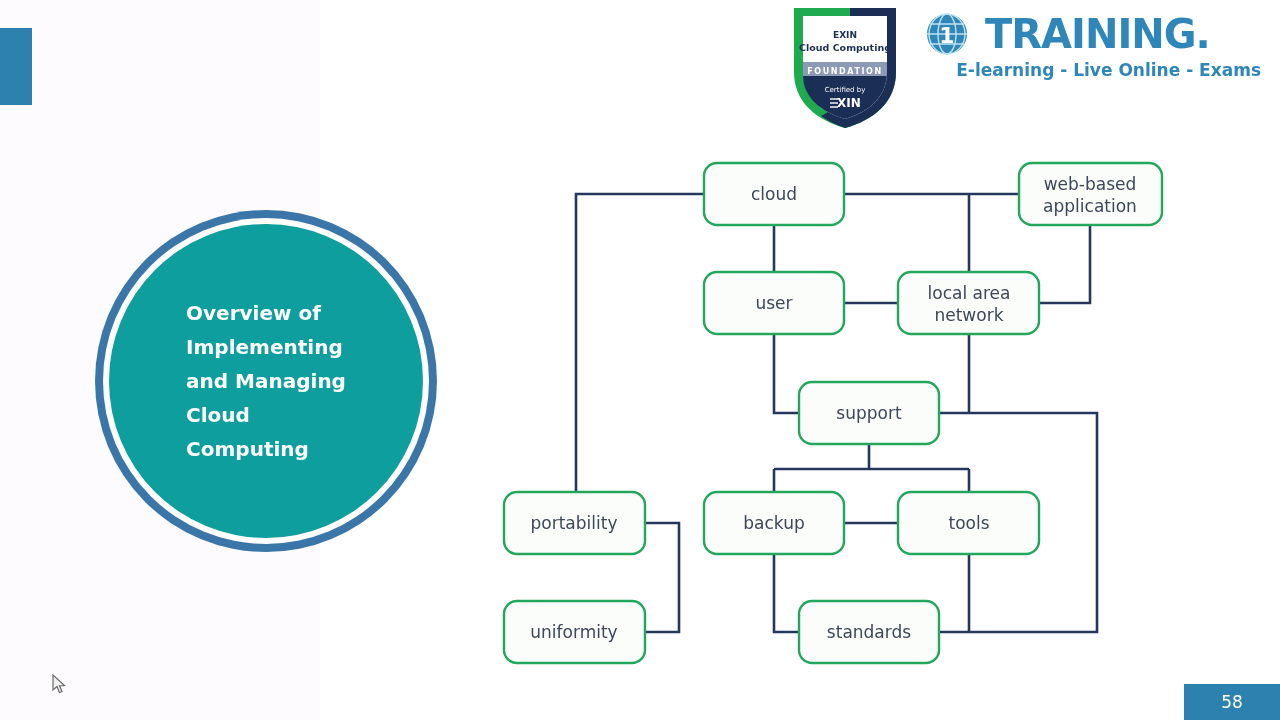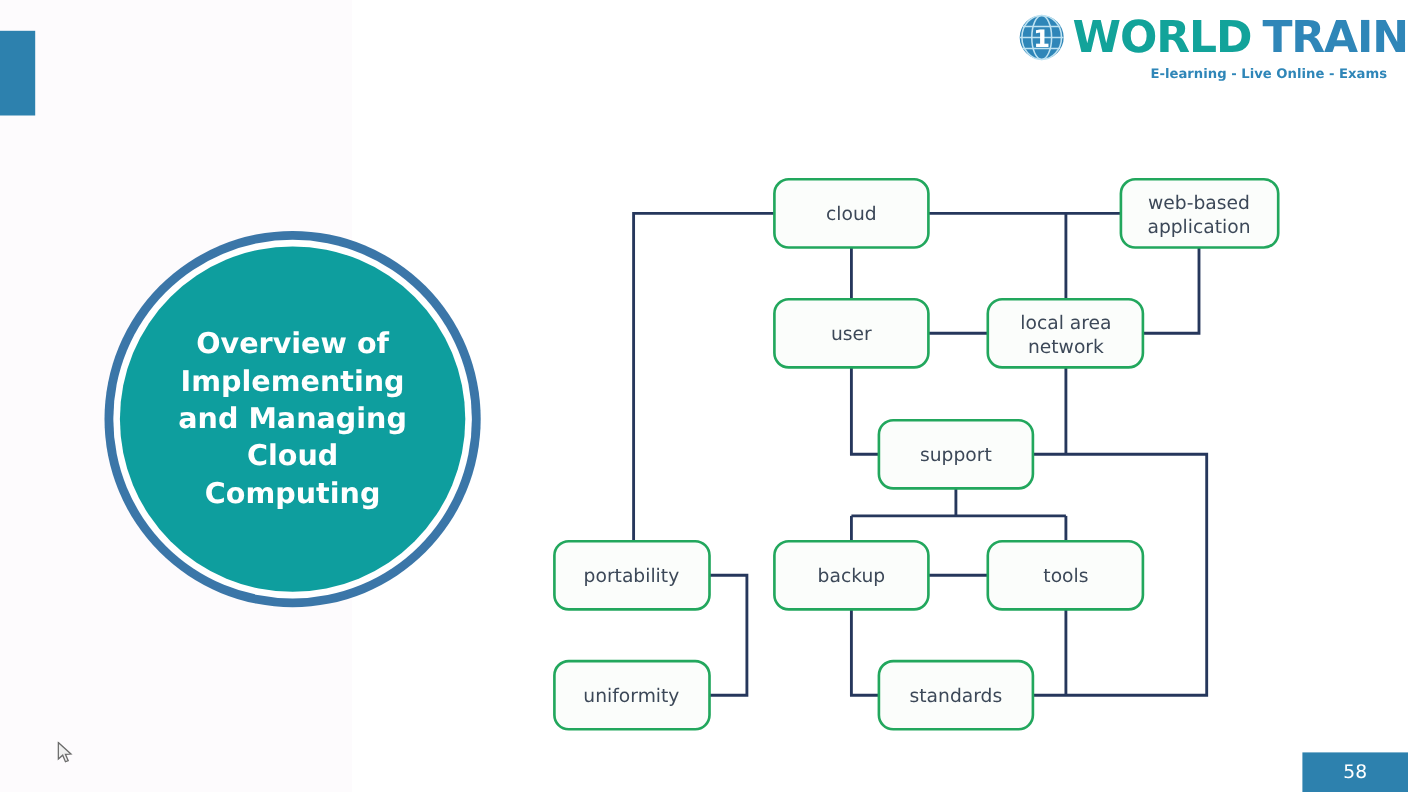--- a/index.html
+++ b/index.html
@@ -58,21 +58,21 @@
     font-size: 40px;
     letter-spacing: -1px;
     line-height: 44px;
     white-space: nowrap;
   }
   .wt-world { color: #12a39a; }
   .wt-training { color: #2f86b8; }
   .wt-tagline {
     font-family: "DejaVu Sans", sans-serif;
     font-weight: bold;
-    font-size: 12px;
+    font-size: 17px;
     color: #2f86b8;
     text-align: right;
     padding-right: 4px;
     margin-top: 2px;
     white-space: nowrap;
   }
 
   
   .circle-outer {
     position: absolute;
@@ -97,23 +97,22 @@
     border-radius: 50%;
     background: #0e9e9e;
     display: flex;
     align-items: center;
     justify-content: center;
   }
   .circle-text {
     color: #ffffff;
     font-family: "DejaVu Sans", sans-serif;
     font-weight: bold;
-    font-size: 26px;
+    font-size: 20px;
     line-height: 34px;
-    text-align: center;
     white-space: pre-line;
     padding: 0 26px;
   }
 
   
   .diagram {
     position: absolute;
     left: 0; top: 0;
     width: 1280px; height: 720px;
   }
@@ -149,37 +148,55 @@
   .cursor svg { display: block; width: 16px; height: 22px; }
 </style>
 </head>
 <body>
 
 <div id="slide">
 
   <div class="left-panel"></div>
   <div class="accent-block"></div>
 
+  <div class="badge">
+    <svg viewBox="0 0 110 128" xmlns="http://www.w3.org/2000/svg">
+      <path d="M4 6 H106 V70 C106 100 84 118 55 126 C26 118 4 100 4 70 Z" fill="#1faa4f"></path>
+      <path d="M30 6 H106 V70 C106 100 84 118 55 126 C46 123 38 119 31 114 C47 106 60 92 60 70 V6 Z" fill="#1b2f56"></path>
+      <path d="M13 14 H97 V70 C97 95 79 110 55 117 C31 110 13 95 13 70 Z" fill="#ffffff"></path>
+      <rect x="13" y="60" width="84" height="14" fill="#8c9ab5"></rect>
+      <path d="M13 74 H97 V70 C97 95 79 110 55 117 C31 110 13 95 13 74 Z" fill="#1b2f56"></path>
+      <text x="55" y="36" text-anchor="middle" font-family="DejaVu Sans, sans-serif" font-size="9" font-weight="bold" fill="#1b2f56">EXIN</text>
+      <text x="55" y="49" text-anchor="middle" font-family="DejaVu Sans, sans-serif" font-size="9.5" font-weight="bold" fill="#1b2f56">Cloud Computing</text>
+      <text x="55" y="72" text-anchor="middle" font-family="DejaVu Sans, sans-serif" font-size="8" font-weight="bold" letter-spacing="1.6" fill="#ffffff">FOUNDATION</text>
+      <text x="55" y="90" text-anchor="middle" font-family="DejaVu Sans, sans-serif" font-size="7" fill="#ffffff">Certified by</text>
+      <text x="59" y="105" text-anchor="middle" font-family="DejaVu Sans, sans-serif" font-size="12" font-weight="bold" fill="#ffffff">XIN</text>
+      <g stroke="#ffffff" stroke-width="1.4">
+        <line x1="40" y1="97" x2="48" y2="97"></line>
+        <line x1="40" y1="101" x2="48" y2="101"></line>
+        <line x1="40" y1="105" x2="48" y2="105"></line>
+      </g>
+    </svg>
+  </div>
 
   <div class="wt-logo">
     <div class="wt-row1">
       <span class="wt-globe">
         <svg viewBox="0 0 44 44" xmlns="http://www.w3.org/2000/svg">
           <circle cx="22" cy="22" r="20" fill="#2f86b8"></circle>
           <g stroke="#bfe3f2" stroke-width="1.4" fill="none">
             <ellipse cx="22" cy="22" rx="9" ry="20"></ellipse>
             <ellipse cx="22" cy="22" rx="18" ry="20"></ellipse>
             <line x1="2" y1="22" x2="42" y2="22"></line>
             <line x1="5" y1="12" x2="39" y2="12"></line>
             <line x1="5" y1="32" x2="39" y2="32"></line>
           </g>
           <text x="22" y="31" text-anchor="middle" font-family="DejaVu Sans, sans-serif" font-size="22" font-weight="bold" fill="#ffffff">1</text>
         </svg>
       </span>
-      <span class="wt-word wt-world">WORLD</span>
       <span class="wt-word wt-training" style="margin-left:10px">TRAINING.</span>
 
     </div>
     <div class="wt-tagline">E-learning - Live Online - Exams</div>
   </div>
 
   <div class="circle-outer">
     <div class="circle-gap">
       <div class="circle-inner">
         <div class="circle-text">Overview of

